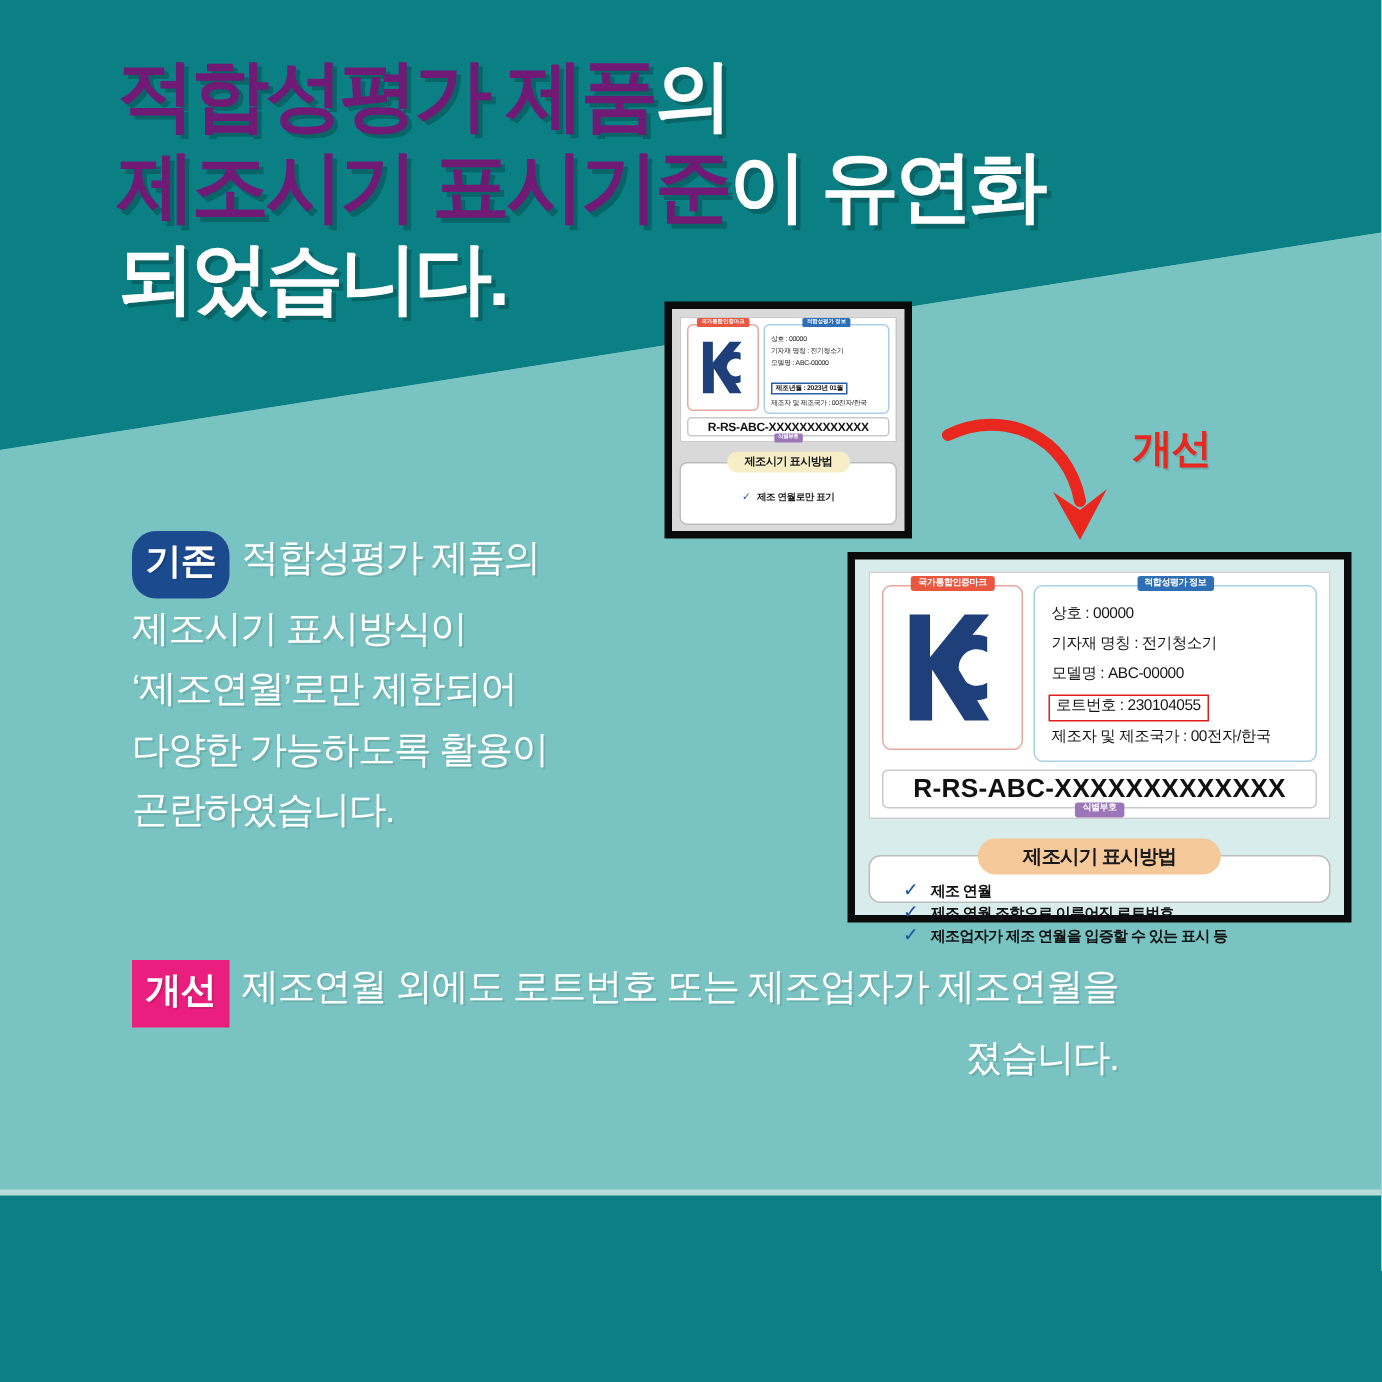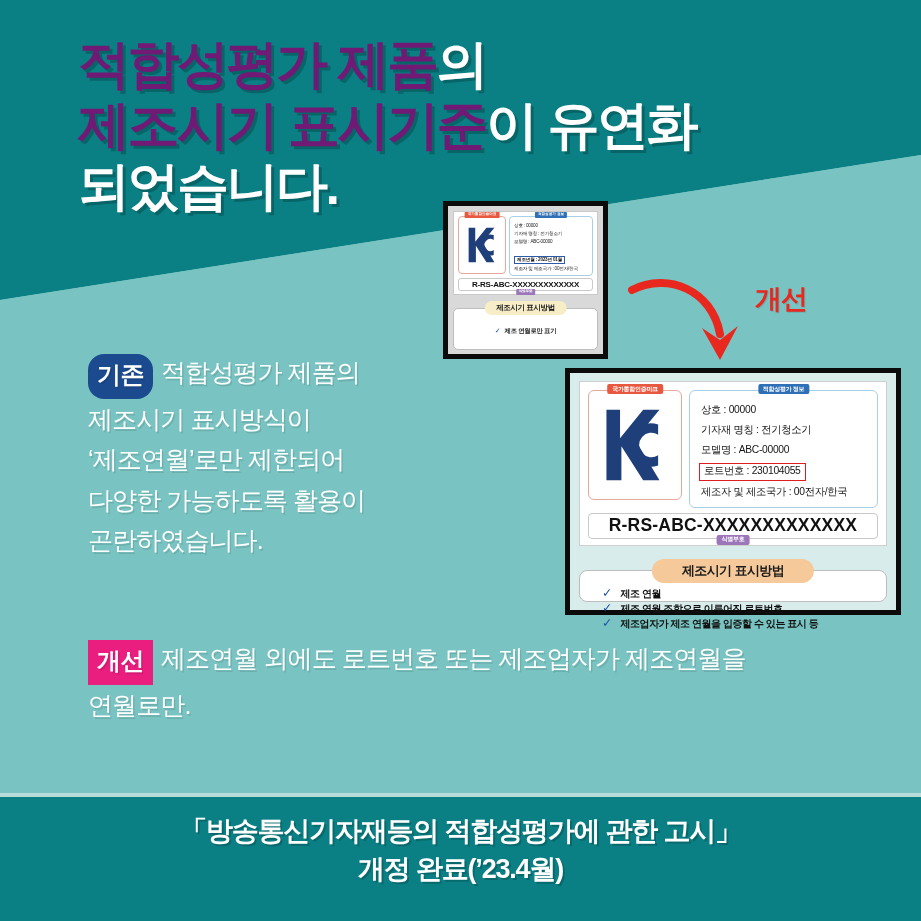--- a/index.html
+++ b/index.html
@@ -398,21 +398,21 @@
     font-size: 24px;
     padding: 2px 9px 4px;
     letter-spacing: -0.5px;
     vertical-align: -2px;
     margin-right: 8px;
   }
   .tag-navy { background: #1c4a8f; border-radius: 16px; }
   .tag-pink { background: #e91e7e; }
 
   #para-existing { left: 88px; top: 352px; }
-  #para-improved { left: 88px; top: 638px; }
+  #para-improved { left: 88px; top: 638px; text-align: right; }
 
   
   .footer-text {
     position: absolute;
     left: 0;
     top: 812px;
     width: 921px;
     text-align: center;
     color: #ffffff;
     z-index: 6;
@@ -544,23 +544,19 @@
   <div class="para" id="para-existing">
     <div class="ln"><span class="tag tag-navy">기존</span><span>적합성평가 제품의</span></div>
     <div class="ln">제조시기 표시방식이</div>
     <div class="ln">‘제조연월’로만 제한되어</div>
     <div class="ln">다양한 가능하도록 활용이</div>
     <div class="ln">곤란하였습니다.</div>
   </div>
 
   <div class="para" id="para-improved">
     <div class="ln"><span class="tag tag-pink">개선</span><span>제조연월 외에도 로트번호 또는 제조업자가 제조연월을</span></div>
-    <div class="ln">연월로만.</div>
+    <div class="ln">졌습니다.</div>
   </div>
 
   <div class="footer-rule"></div>
   <div class="footer-band"></div>
-  <div class="footer-text">
-    <div class="fl">「방송통신기자재등의 적합성평가에 관한 고시」</div>
-    <div class="fl">개정 완료(’23.4월)</div>
-  </div>
 
 </div>
 
 </body></html>

